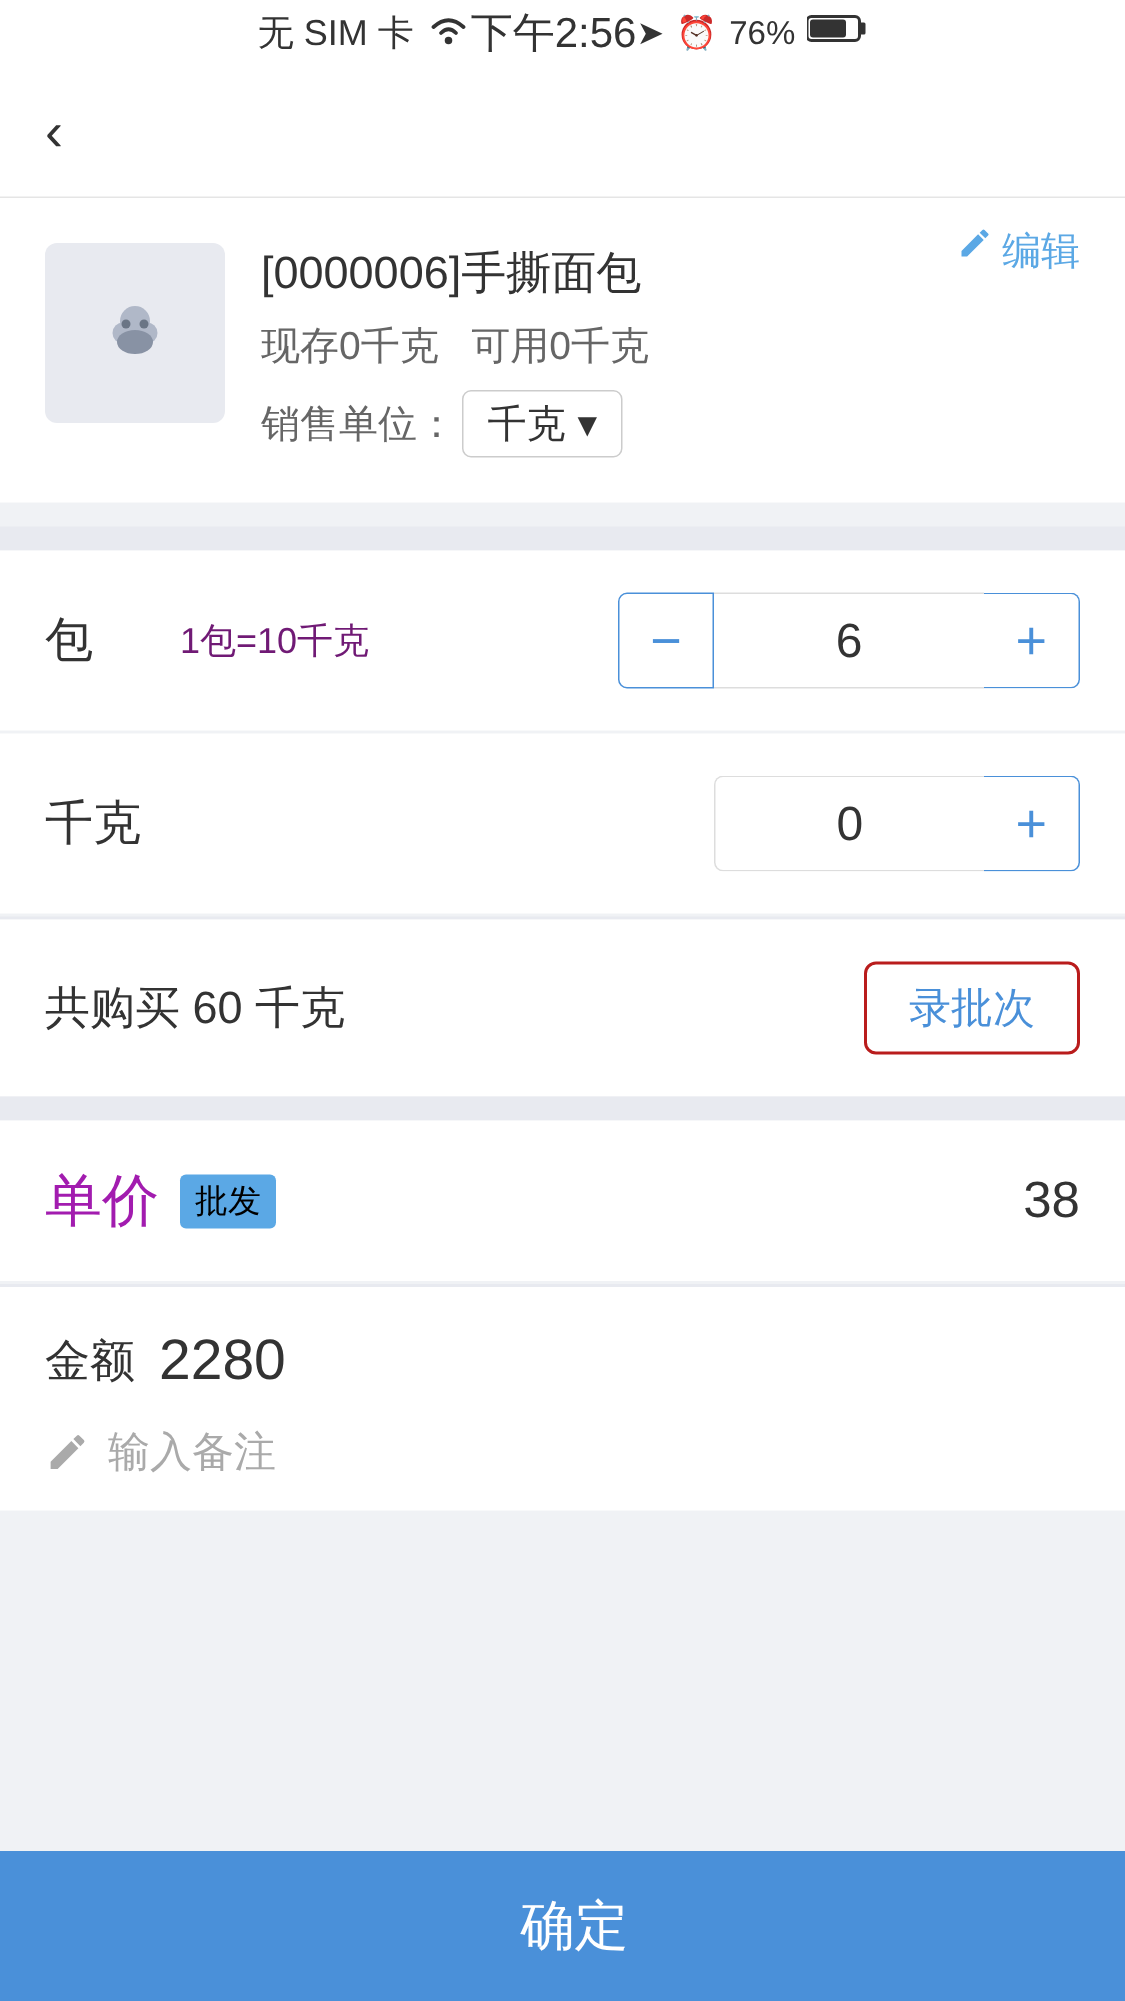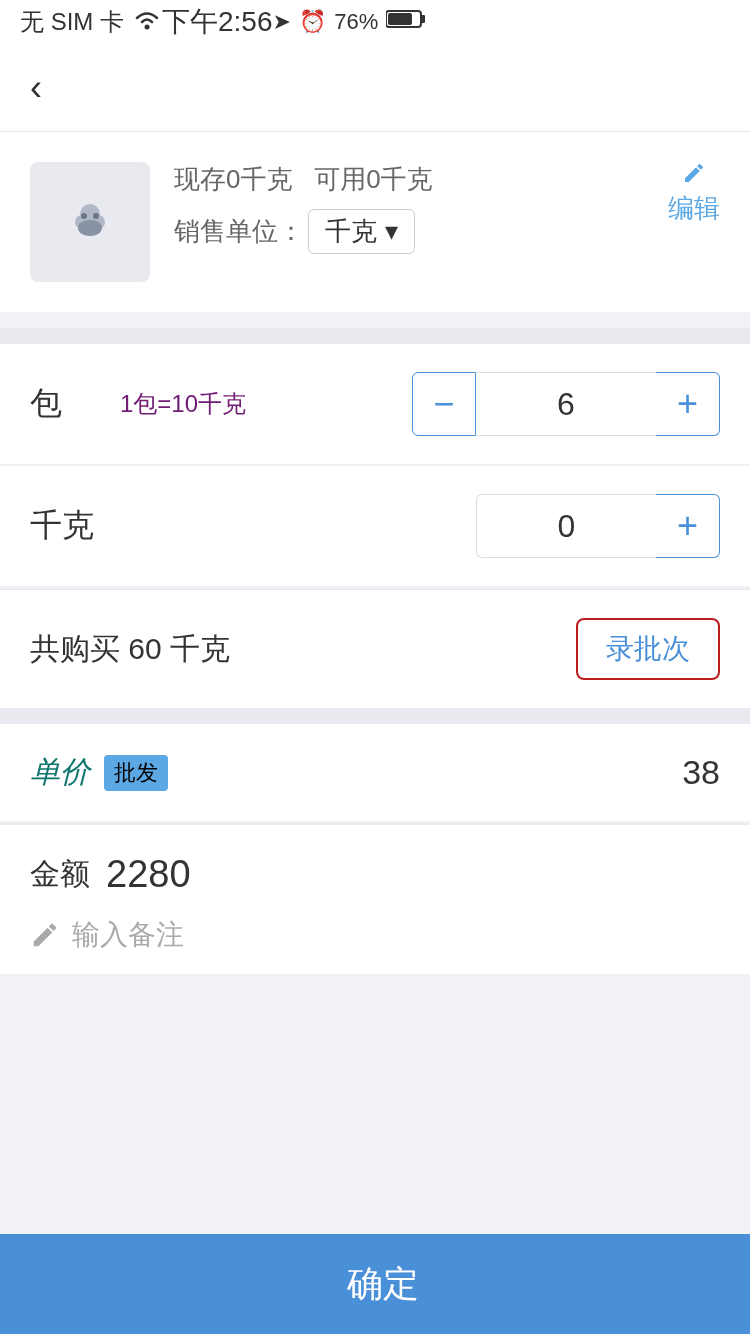--- a/index.html
+++ b/index.html
@@ -13,21 +13,21 @@
       color: #333;
     }
 
     
     .status-bar {
       width: 750px;
       height: 44px;
       background: #fff;
       display: flex;
       align-items: center;
-      justify-content: flex-start;
+      justify-content: center;
       padding: 11px 20px;
       font-size: 24px;
       color: #333;
     }
     .status-left { display: flex; align-items: center; gap: 8px; }
     .status-center { font-size: 28px; font-weight: 500; }
     .status-right { display: flex; align-items: center; gap: 8px; font-size: 22px; }
 
     
     .nav-bar {
@@ -99,27 +99,25 @@
       font-size: 26px;
       color: #333;
       background: #fff;
       display: flex;
       align-items: center;
       gap: 8px;
     }
     .edit-btn {
       position: absolute;
       right: 30px;
-      top: 29px;
+      top: 18px;
       color: #5ba8e5;
       font-size: 26px;
       display: flex;
-      align-items: center;
       gap: 6px;
-      flex-direction: column;
     }
 
     
     .separator {
       height: 16px;
       background: #e8eaf0;
     }
 
     
     .input-section {
@@ -211,21 +209,21 @@
       display: flex;
       align-items: center;
       justify-content: space-between;
       margin-bottom: 2px;
     }
     .price-left {
       display: flex;
       align-items: center;
       gap: 14px;
     }
-    .price-label { font-size: 30px; color: #0f766e; font-style: italic; }
+    .price-label { font-size: 38px; color: #a21caf; }
     .tag-pifa {
       background: #5ba8e5;
       color: #000000;
       font-size: 22px;
       padding: 3px 10px;
       border-radius: 4px;
     }
     .price-ref-btn {
       border: 1px solid #e8823a;
       color: #e8823a;
@@ -333,20 +331,21 @@
     <svg viewBox="0 0 60 60" fill="none">
       <circle cx="30" cy="22" r="10" fill="#b0b8c8"></circle>
       <circle cx="22" cy="30" r="7" fill="#b0b8c8"></circle>
       <circle cx="38" cy="30" r="7" fill="#b0b8c8"></circle>
       <ellipse cx="30" cy="36" rx="12" ry="8" fill="#8892a4"></ellipse>
       <circle cx="24" cy="24" r="3" fill="#6a7585"></circle>
       <circle cx="36" cy="24" r="3" fill="#6a7585"></circle>
     </svg>
   </div>
   <div class="product-info">
+    <div class="product-title">[0000006]手撕面包</div>
     <div class="product-stock">
       <span>现存0千克</span>&nbsp;&nbsp;
       <span>可用0千克</span>
     </div>
     <div class="product-unit">
       <span>销售单位：</span>
       <div class="unit-selector">
         <span>千克</span>
         <span>▾</span>
       </div>

